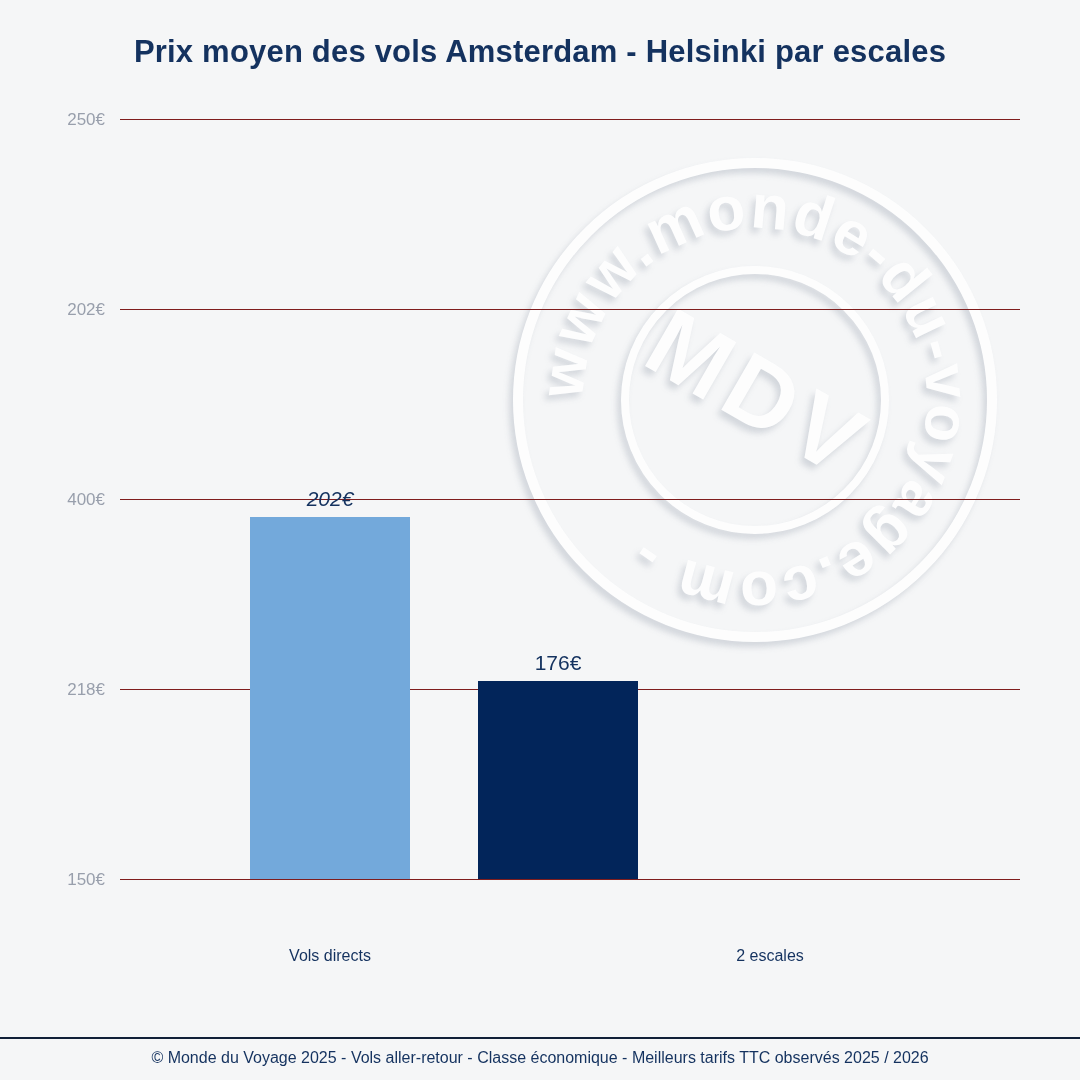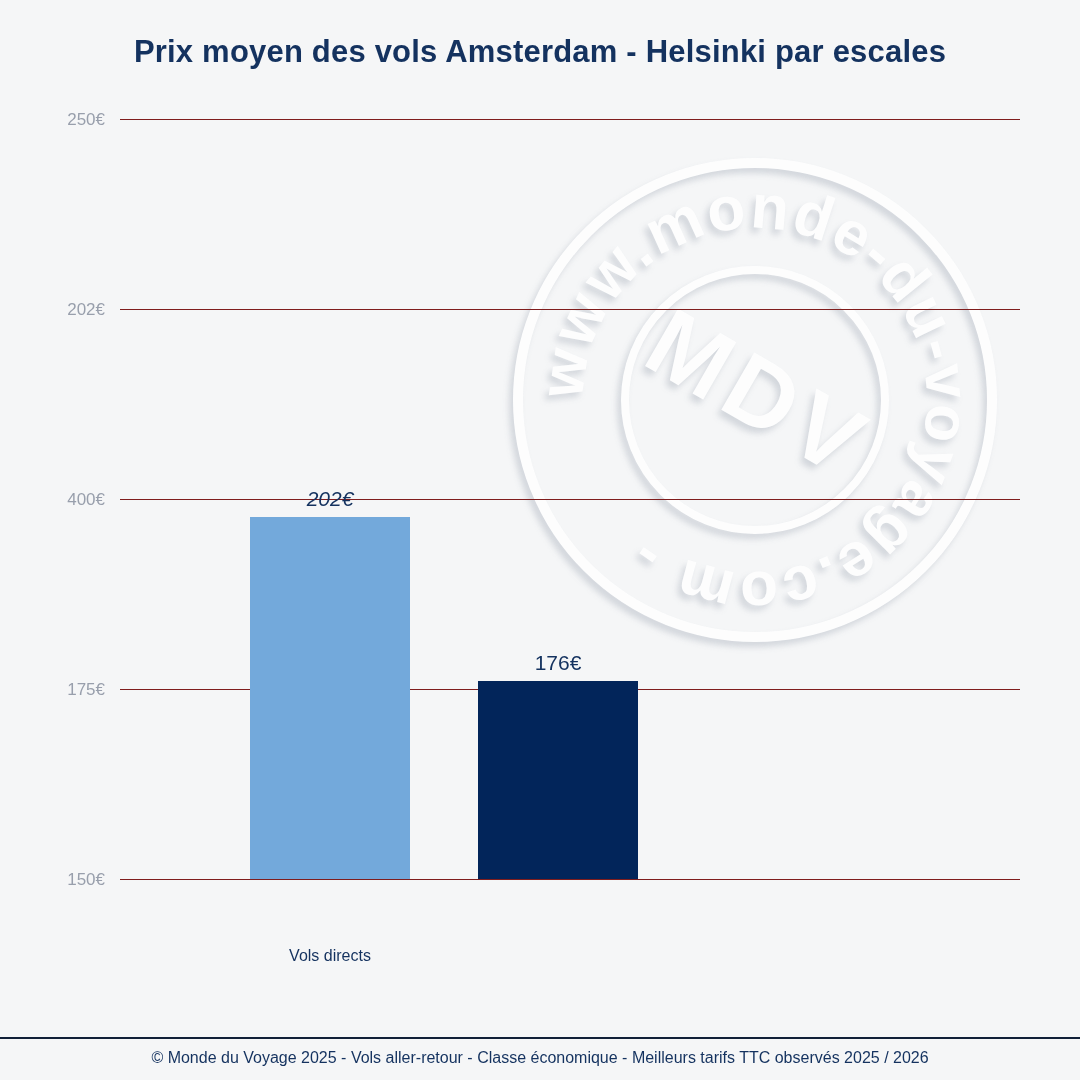--- a/index.html
+++ b/index.html
@@ -109,35 +109,36 @@
     <div class="gridrow g0">
       <span class="tick-label">250€</span>
     </div>
     <div class="gridrow g1">
       <span class="tick-label">202€</span>
     </div>
     <div class="gridrow g2">
       <span class="tick-label">400€</span>
     </div>
     <div class="gridrow g3">
-      <span class="tick-label">175€</span>
+      <span class="tick-label">218€</span>
     </div>
     <div class="gridrow g4">
       <span class="tick-label">150€</span>
     </div>
 
     <div class="bar-group bg0" style="height: 362px; font-style: italic;">
       <div class="bar-value">202€</div>
       <div class="bar" style="background: rgb(115, 169, 219);"></div>
     </div>
     <div class="bar-group bg1" style="height: 197.6px;">
       <div class="bar-value">176€</div>
       <div class="bar" style="background: rgb(2, 37, 90);"></div>
     </div>
 
     <div class="xlabel xl0">Vols directs</div>
+    <div class="xlabel xl2">2 escales</div>
 
   </div>
 
   <div class="footer-rule"></div>
   <div class="footer-text">© Monde du Voyage 2025 - Vols aller-retour - Classe économique - Meilleurs tarifs TTC observés 2025 / 2026</div>
 
 </div>
 
 </body></html>

